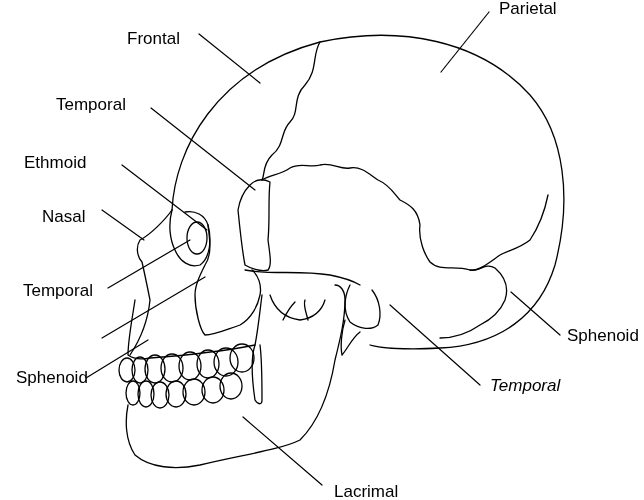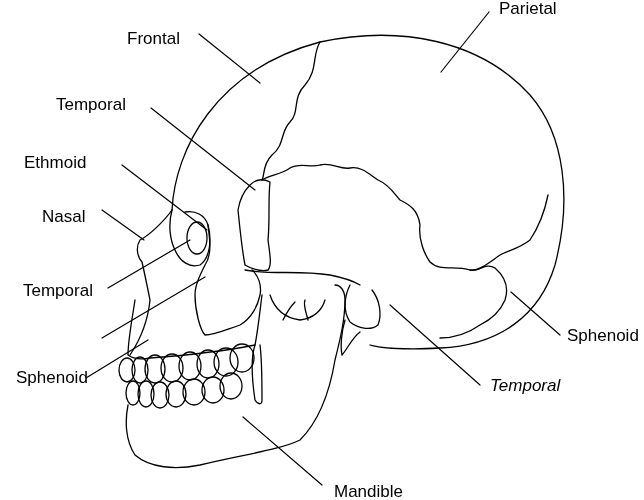--- a/index.html
+++ b/index.html
@@ -83,14 +83,14 @@
 
   <span class="lbl" style="left:127px;top:30px;">Frontal</span>
   <span class="lbl" style="left:499px;top:0px;">Parietal</span>
   <span class="lbl" style="left:56px;top:96px;">Temporal</span>
   <span class="lbl" style="left:24px;top:154px;">Ethmoid</span>
   <span class="lbl" style="left:42px;top:208px;">Nasal</span>
   <span class="lbl" style="left:23px;top:282px;">Temporal</span>
   <span class="lbl" style="left:16px;top:369px;">Sphenoid</span>
   <span class="lbl" style="left:567px;top:327px;">Sphenoid</span>
   <span class="lbl" style="left:490px;top:377px;font-style:italic;">Temporal</span>
-  <span class="lbl" style="left:334px;top:483px;">Mandible</span>
+  <span class="lbl" style="left:334px;top:483px;">Lacrimal</span>
 </div>
 
 </body></html>

